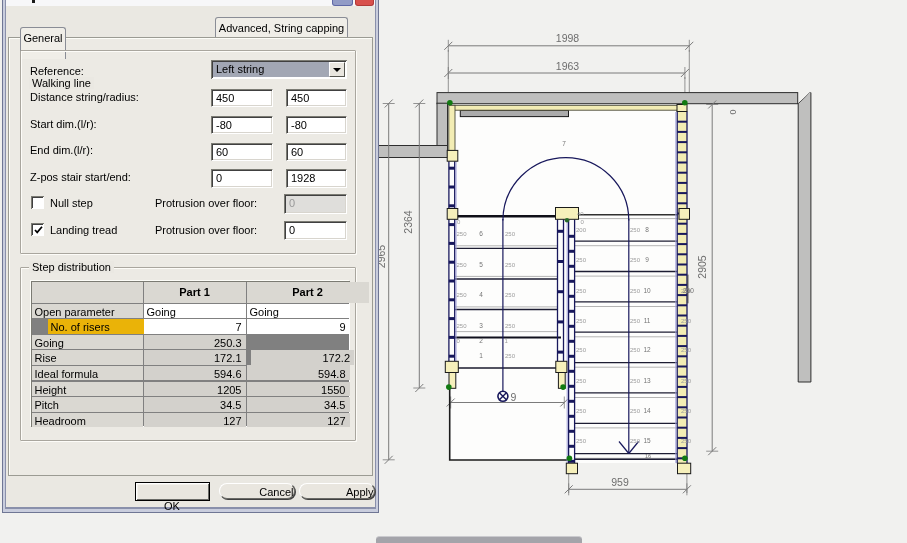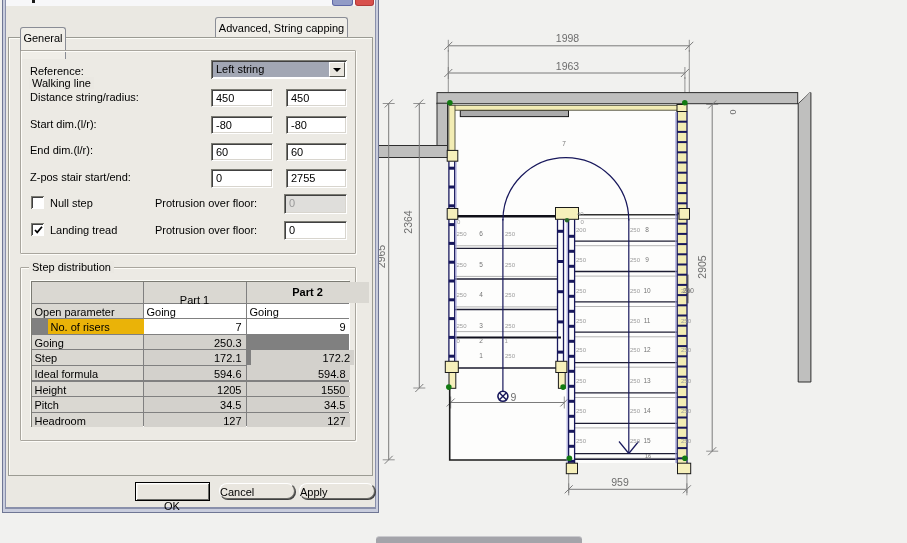--- a/index.html
+++ b/index.html
@@ -1,19 +1,19 @@
 <!DOCTYPE html>
 <html><head><meta charset="utf-8"><style>
 html,body{margin:0;padding:0;}
 body{width:907px;height:543px;overflow:hidden;background:#f1f1ef;font-family:"Liberation Sans",sans-serif;}
 #root{position:relative;width:907px;height:543px;}
 .abs{position:absolute;}
 .lbl{position:absolute;font-size:11px;color:#000;white-space:nowrap;}
 .fld{position:absolute;background:#fff;border-top:1px solid #7b7b73;border-left:1px solid #7b7b73;border-bottom:1px solid #fff;border-right:1px solid #fff;box-shadow:inset 1px 1px 0 #404040, inset -1px -1px 0 #d8d5ce;font-size:11px;color:#000;padding:2px 0 0 4px;box-sizing:border-box;}
-.btn{position:absolute;background:#e9e6df;border-top:1px solid #fff;border-left:1px solid #fff;border-bottom:1px solid #6a6a66;border-right:1px solid #6a6a66;box-shadow:1px 1px 0 #404040;font-size:11px;color:#000;text-align:left;box-sizing:border-box;border-radius:8px;}
+.btn{position:absolute;background:#e9e6df;border-top:1px solid #fff;border-left:1px solid #fff;border-bottom:1px solid #6a6a66;border-right:1px solid #6a6a66;box-shadow:1px 1px 0 #404040;font-size:11px;color:#000;text-align:right;box-sizing:border-box;border-radius:8px;}
 .grp{position:absolute;border:1px solid #a9a69e;border-radius:1px;box-shadow:inset 1px 1px 0 #fdfcf8, 1px 1px 0 #fdfcf8;}
 .grplbl{position:absolute;font-size:11px;color:#000;background:#eae8e2;padding:0 3px;white-space:nowrap;}
 </style></head><body>
 <div id="root">
 
 <svg class="abs" style="left:0;top:0" width="907" height="543" viewBox="0 0 907 543">
       <rect x="448.8" y="104" width="238.2" height="115" fill="#fdfdfc"></rect>
       <rect x="448.8" y="219" width="119.7" height="241" fill="#fdfdfc"></rect>
       <rect x="568.5" y="219" width="118.5" height="244" fill="#fdfdfc"></rect>
       <rect x="437" y="92.6" width="360.7" height="11.1" fill="#bfbfbe" stroke="#2e2e2e" stroke-width="1"></rect>
@@ -290,42 +290,42 @@
 <div class="abs" style="left:213px;top:62px;width:116px;height:15px;background:#a2a7b4;font-size:11px;color:#000;padding:1px 0 0 3px;box-sizing:border-box;">Left string</div>
 <div class="abs" style="left:329px;top:62px;width:16px;height:15px;background:#e9e6df;border-top:1px solid #fff;border-left:1px solid #fff;border-right:1px solid #55554f;border-bottom:1px solid #55554f;box-sizing:border-box;"></div>
 <div class="abs" style="left:333px;top:68px;width:0;height:0;border-left:4px solid transparent;border-right:4px solid transparent;border-top:4px solid #000;"></div>
 <div class="fld" style="left:211px;top:88.5px;width:62px;height:18.5px;">450</div>
 <div class="fld" style="left:286px;top:88.5px;width:61px;height:18.5px;">450</div>
 <div class="fld" style="left:211px;top:115.5px;width:62px;height:18.5px;">-80</div>
 <div class="fld" style="left:286px;top:115.5px;width:61px;height:18.5px;">-80</div>
 <div class="fld" style="left:211px;top:142.5px;width:62px;height:18.5px;">60</div>
 <div class="fld" style="left:286px;top:142.5px;width:61px;height:18.5px;">60</div>
 <div class="fld" style="left:211px;top:169px;width:62px;height:18.5px;">0</div>
-<div class="fld" style="left:286px;top:169px;width:61px;height:18.5px;">2755</div>
+<div class="fld" style="left:286px;top:169px;width:61px;height:18.5px;">1928</div>
 <div class="fld" style="left:284px;top:194px;width:63px;height:19.5px;background:#dfdedb;color:#999;">0</div>
 <div class="fld" style="left:284px;top:221px;width:63px;height:19px;">0</div>
 <div class="abs" style="left:31px;top:196px;width:13px;height:13px;background:#fff;box-shadow:inset 1px 1px 0 #7b7b73, inset -1px -1px 0 #fff, inset 2px 2px 0 #404040;"></div>
 <div class="abs" style="left:31px;top:223px;width:13px;height:13px;background:#fff;box-shadow:inset 1px 1px 0 #7b7b73, inset -1px -1px 0 #fff, inset 2px 2px 0 #404040;"></div>
 <svg class="abs" style="left:34px;top:226px" width="9" height="9" viewBox="0 0 9 9">
       <path d="M1 4 L3.2 6.4 L8 0.8" fill="none" stroke="#000" stroke-width="1.7"></path>
     </svg>
 <div class="abs" style="left:30.5px;top:280.5px;width:319px;height:146.6px;background:#808080;box-shadow:inset 1px 1px 0 #7b7b73, -1px -1px 0 #fdfdf8, inset -1px -1px 0 #fff;"></div>
 <div class="abs" style="left:31.5px;top:281.5px;width:111px;height:21px;background:#dad8d2;font-weight:bold;text-align:center;font-size:11px;box-sizing:border-box;padding-top:4px;"></div>
-<div class="abs" style="left:143.5px;top:281.5px;width:102px;height:21px;background:#dad8d2;font-weight:normal;text-align:center;font-size:11px;box-sizing:border-box;padding-top:12px;">Part 1</div>
+<div class="abs" style="left:143.5px;top:281.5px;width:102px;height:21px;background:#dad8d2;font-weight:bold;text-align:center;font-size:11px;box-sizing:border-box;padding-top:4px;">Part 1</div>
 <div class="abs" style="left:246.5px;top:281.5px;width:122px;height:21px;background:#dad8d2;font-weight:bold;text-align:center;font-size:11px;box-sizing:border-box;padding-top:4px;">Part 2</div>
 <div class="abs" style="left:31.5px;top:303.5px;width:111px;height:14.6px;background:#dad8d2;text-align:left;padding-left:3px;font-size:11px;box-sizing:border-box;padding-top:2px;">Open parameter</div>
 <div class="abs" style="left:143.5px;top:303.5px;width:102px;height:14.6px;background:#fff;text-align:left;padding-left:3px;font-size:11px;box-sizing:border-box;padding-top:2px;">Going</div>
 <div class="abs" style="left:246.5px;top:303.5px;width:103px;height:14.6px;background:#fff;text-align:left;padding-left:3px;font-size:11px;box-sizing:border-box;padding-top:2px;">Going</div>
 <div class="abs" style="left:31.5px;top:319.1px;width:111px;height:14.6px;background:#eab308;text-align:left;padding-left:3px;font-size:11px;box-sizing:border-box;padding-top:2px;margin-left:16px;">No. of risers</div>
 <div class="abs" style="left:143.5px;top:319.1px;width:102px;height:14.6px;background:#fff;text-align:right;padding-right:4px;font-size:11px;box-sizing:border-box;padding-top:2px;">7</div>
 <div class="abs" style="left:246.5px;top:319.1px;width:103px;height:14.6px;background:#fff;text-align:right;padding-right:4px;font-size:11px;box-sizing:border-box;padding-top:2px;">9</div>
 <div class="abs" style="left:31.5px;top:334.70000000000005px;width:111px;height:14.6px;background:#dad8d2;text-align:left;padding-left:3px;font-size:11px;box-sizing:border-box;padding-top:2px;">Going</div>
 <div class="abs" style="left:143.5px;top:334.70000000000005px;width:102px;height:14.6px;background:#d3d1cc;text-align:right;padding-right:4px;font-size:11px;box-sizing:border-box;padding-top:2px;">250.3</div>
 <div class="abs" style="left:246.5px;top:334.70000000000005px;width:103px;height:14.6px;background:#d3d1cc;text-align:right;padding-right:4px;font-size:11px;box-sizing:border-box;padding-top:2px;margin-top:30px;">250.4</div>
-<div class="abs" style="left:31.5px;top:350.30000000000007px;width:111px;height:14.6px;background:#dad8d2;text-align:left;padding-left:3px;font-size:11px;box-sizing:border-box;padding-top:2px;">Step</div>
+<div class="abs" style="left:31.5px;top:350.30000000000007px;width:111px;height:14.6px;background:#dad8d2;text-align:left;padding-left:3px;font-size:11px;box-sizing:border-box;padding-top:2px;">Rise</div>
 <div class="abs" style="left:143.5px;top:350.30000000000007px;width:102px;height:14.6px;background:#d3d1cc;text-align:right;padding-right:4px;font-size:11px;box-sizing:border-box;padding-top:2px;">172.1</div>
 <div class="abs" style="left:251px;top:350.30000000000007px;width:103px;height:14.6px;background:#d3d1cc;text-align:right;padding-right:4px;font-size:11px;box-sizing:border-box;padding-top:2px;">172.2</div>
 <div class="abs" style="left:31.5px;top:365.9000000000001px;width:111px;height:14.6px;background:#dad8d2;text-align:left;padding-left:3px;font-size:11px;box-sizing:border-box;padding-top:2px;">Ideal formula</div>
 <div class="abs" style="left:143.5px;top:365.9000000000001px;width:102px;height:14.6px;background:#d3d1cc;text-align:right;padding-right:4px;font-size:11px;box-sizing:border-box;padding-top:2px;">594.6</div>
 <div class="abs" style="left:246.5px;top:365.9000000000001px;width:103px;height:14.6px;background:#d3d1cc;text-align:right;padding-right:4px;font-size:11px;box-sizing:border-box;padding-top:2px;">594.8</div>
 <div class="abs" style="left:31.5px;top:381.5000000000001px;width:111px;height:14.6px;background:#dad8d2;text-align:left;padding-left:3px;font-size:11px;box-sizing:border-box;padding-top:2px;">Height</div>
 <div class="abs" style="left:143.5px;top:381.5000000000001px;width:102px;height:14.6px;background:#d3d1cc;text-align:right;padding-right:4px;font-size:11px;box-sizing:border-box;padding-top:2px;">1205</div>
 <div class="abs" style="left:246.5px;top:381.5000000000001px;width:103px;height:14.6px;background:#d3d1cc;text-align:right;padding-right:4px;font-size:11px;box-sizing:border-box;padding-top:2px;">1550</div>
 <div class="abs" style="left:31.5px;top:397.10000000000014px;width:111px;height:14.6px;background:#dad8d2;text-align:left;padding-left:3px;font-size:11px;box-sizing:border-box;padding-top:2px;">Pitch</div>
 <div class="abs" style="left:143.5px;top:397.10000000000014px;width:102px;height:14.6px;background:#d3d1cc;text-align:right;padding-right:4px;font-size:11px;box-sizing:border-box;padding-top:2px;">34.5</div>

